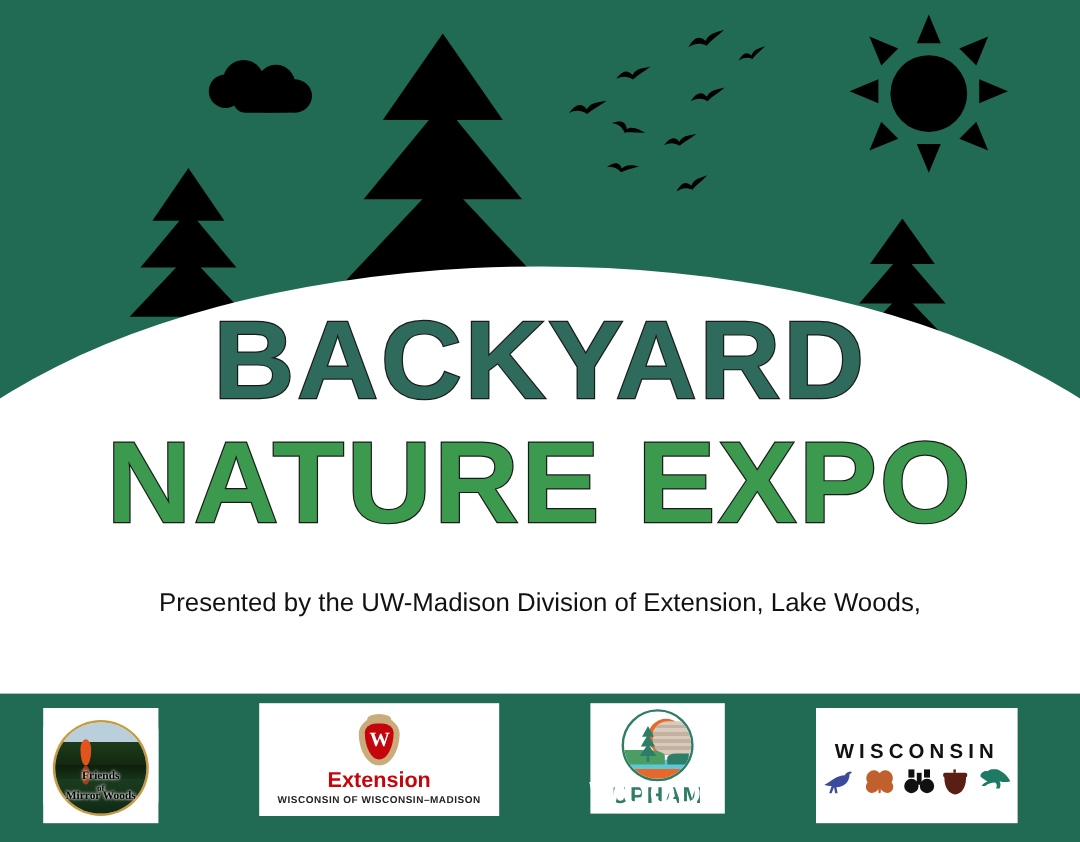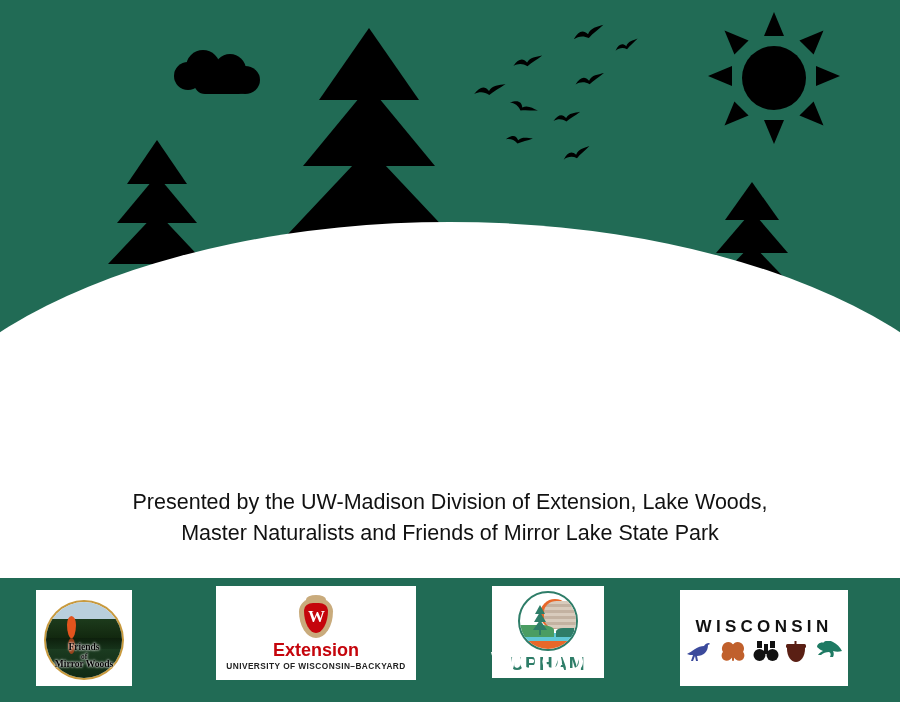--- a/index.html
+++ b/index.html
@@ -279,24 +279,27 @@
     <div class="bird" style="left:614px; top:40px; transform:rotate(-15deg);">
       <svg width="26" height="12" viewBox="0 0 34 14">
           <path d="M1 9 C7 2, 12 1, 16 7 C20 1, 26 2, 33 1 C27 5, 21 7, 16 11 C11 7, 6 7, 1 9 Z" fill="#000"></path>
         </svg>
     </div>
   </div>
 
   <div class="whitebase"></div>
   <div class="whitearc"></div>
 
+  <div class="titles">
+    <div class="title-line title-1">BACKYARD</div>
+    <div class="title-line title-2">NATURE EXPO</div>
+  </div>
 
   <div class="subtitle">
     <div>Presented by the UW-Madison Division of Extension, Lake Woods,</div>
-    <div>Master Naturalists and Friends of Mirror Lake State Park</div>
   </div>
 
   <div class="band"></div>
 
   <div class="logo-card" id="logo-fml">
     <div class="fml-inner">
       <div class="fml-photo"></div>
       <div class="fml-leaf"></div>
       <div class="fml-leaf2"></div>
       <div class="fml-text">
@@ -309,21 +312,21 @@
 
   <div class="logo-card" id="logo-ext">
     <div class="crest">
       <div class="scroll"></div>
       <div class="outer"></div>
       <div class="inner">
         <span class="w">W</span>
       </div>
     </div>
     <div class="ext-name">Extension</div>
-    <div class="ext-sub">UNIVERSITY OF WISCONSIN–BACKYARD</div>
+    <div class="ext-sub">WISCONSIN OF WISCONSIN–MADISON</div>
   </div>
 
   <div class="logo-card" id="logo-upham">
     <div class="upham-badge">
       <div class="up-sun"></div>
       <div class="up-bluffs"></div>
       <div class="up-water"></div>
       <div class="up-land"></div>
       <div class="up-land2"></div>
       <div class="up-tree">

